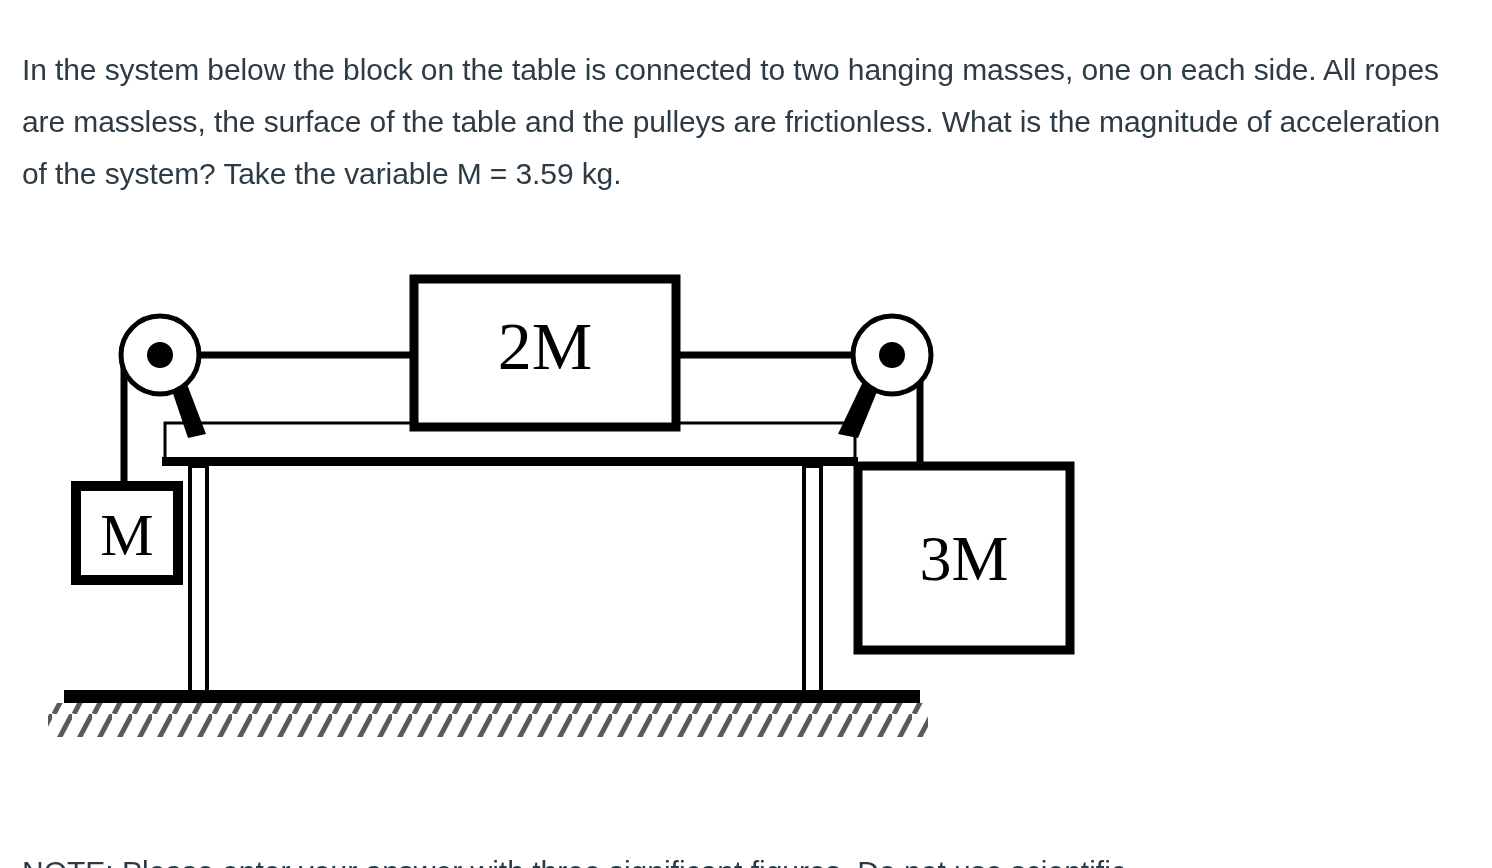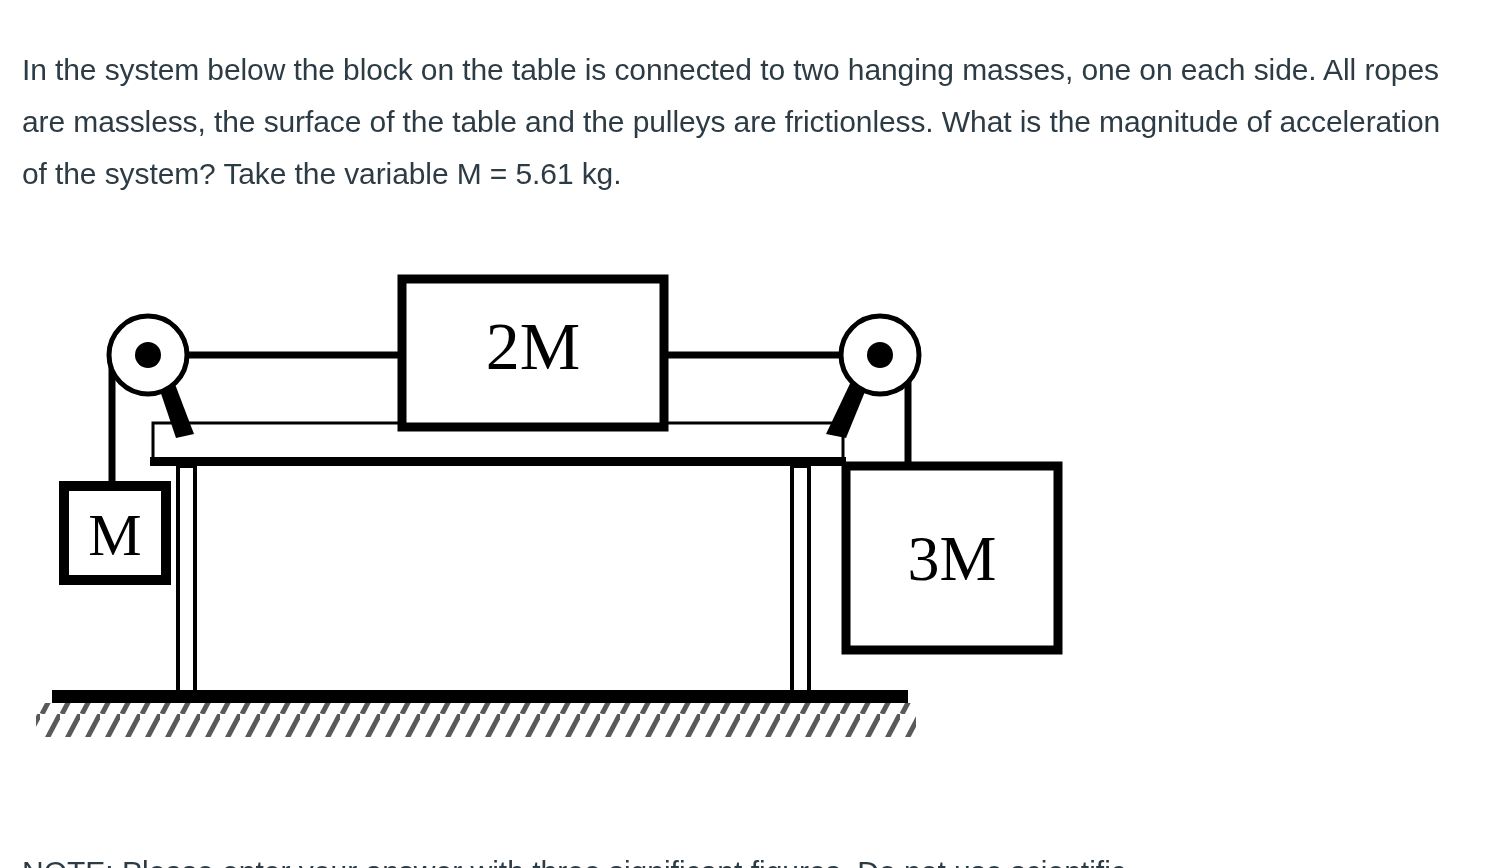--- a/index.html
+++ b/index.html
@@ -33,21 +33,21 @@
     font-size: 30px;
     line-height: 52px;
     letter-spacing: -0.1px;
     color: #2d3b45;
     font-weight: 400;
   }
 
   
   .diagram-wrap {
     position: absolute;
-    left: 0px;
+    left: 12px;
     top: 238px;
     width: 1100px;
     height: 530px;
   }
   .diagram-svg {
     display: block;
   }
 
   
   .note {
@@ -60,21 +60,21 @@
     color: #2d3b45;
     font-weight: 400;
     white-space: nowrap;
   }
 </style>
 </head>
 <body>
 
 <div class="page">
 
-  <p class="prompt">In the system below the block on the table is connected to two hanging masses, one on each side. All ropes are massless, the surface of the table and the pulleys are frictionless. What is the magnitude of acceleration of the system? Take the variable M = 5.61 kg.</p>
+  <p class="prompt">In the system below the block on the table is connected to two hanging masses, one on each side. All ropes are massless, the surface of the table and the pulleys are frictionless. What is the magnitude of acceleration of the system? Take the variable M = 3.59 kg.</p>
 
   <div class="diagram-wrap">
     <svg class="diagram-svg" width="1100" height="530" viewBox="0 0 1100 530" xmlns="http://www.w3.org/2000/svg">
 
       <defs>
         <pattern id="hatchPattern" patternUnits="userSpaceOnUse" width="20" height="34" patternTransform="translate(0,0)">
           <line x1="20" y1="0" x2="2" y2="34" stroke="#5a5a5a" stroke-width="5"></line>
         </pattern>
       </defs>
 

